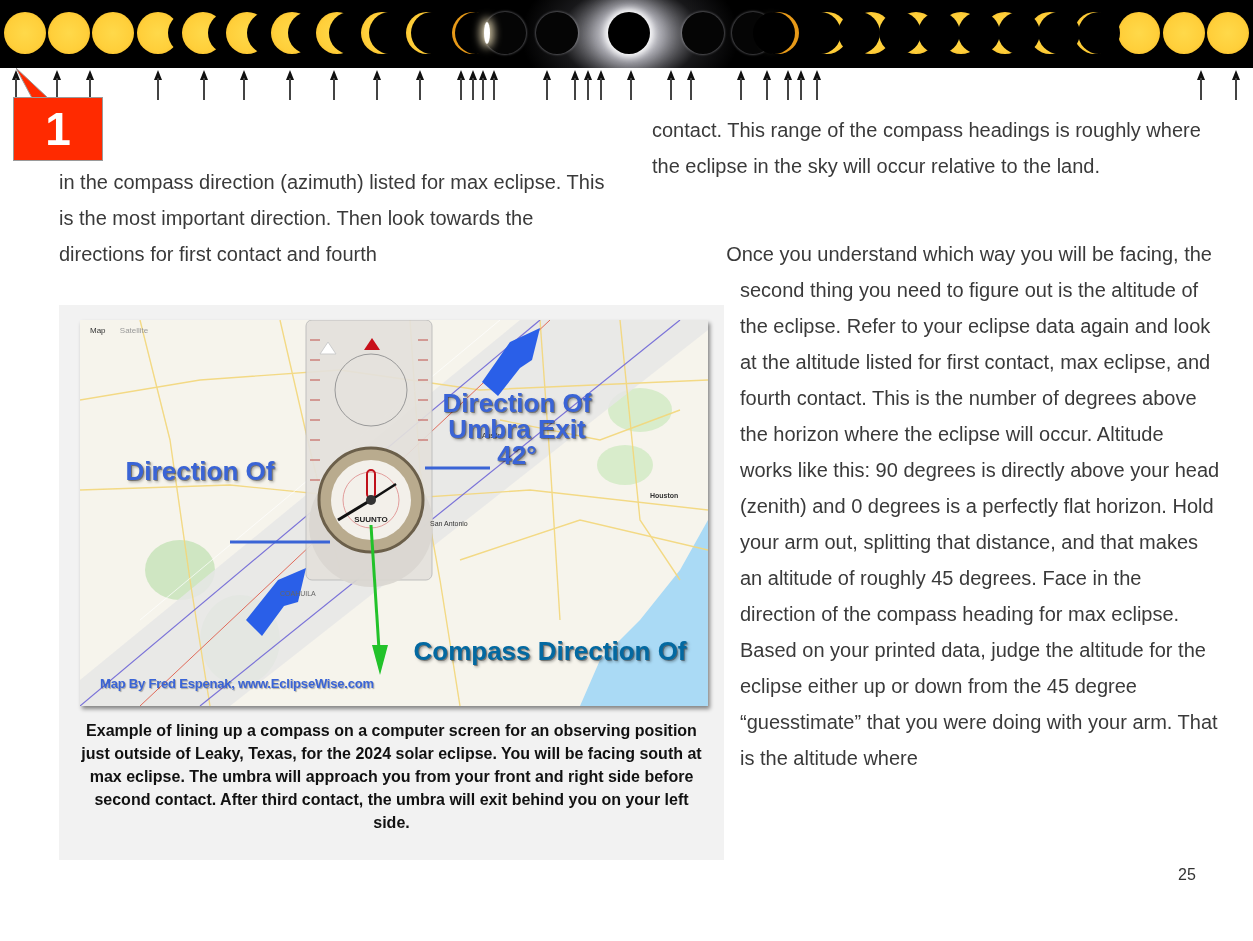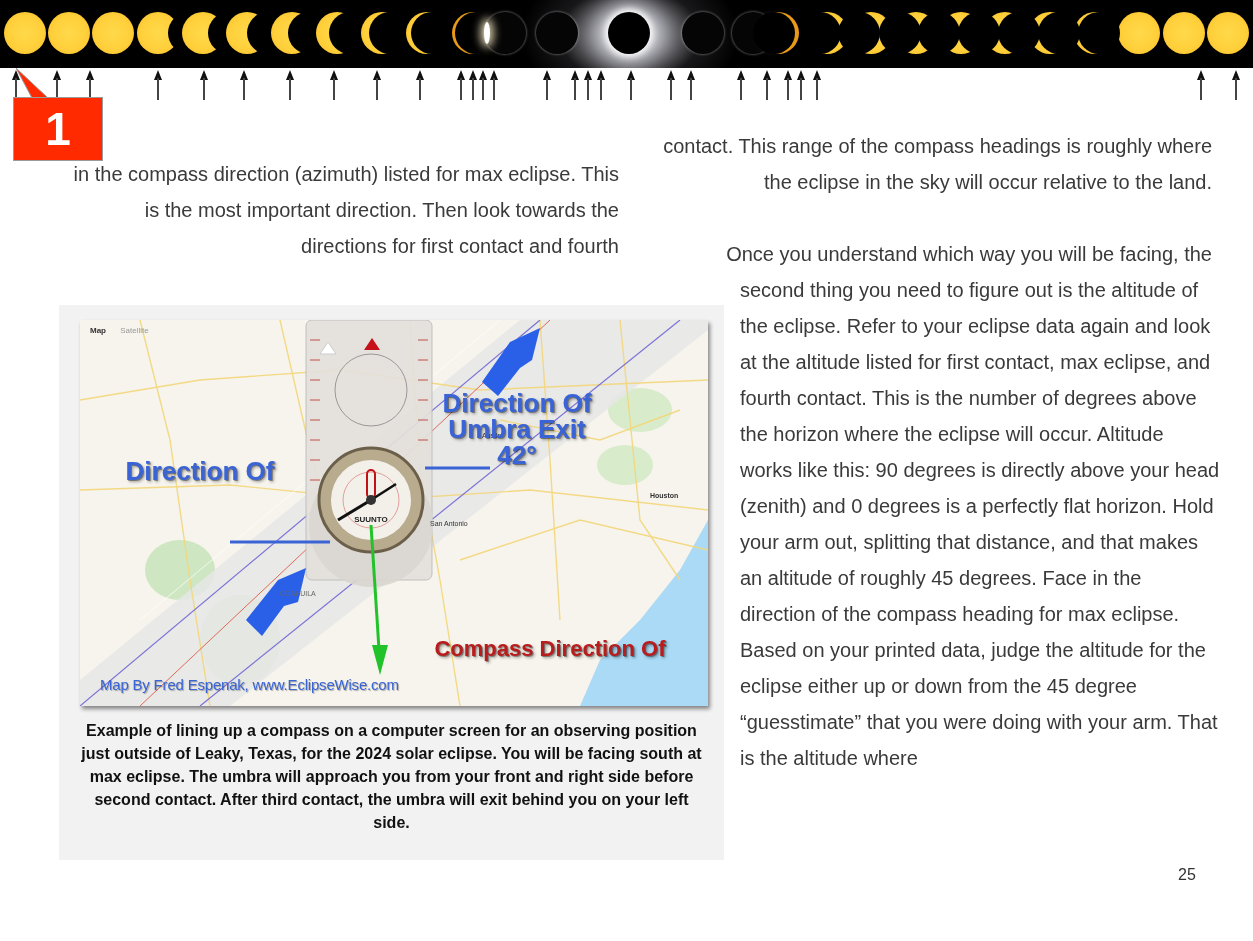--- a/index.html
+++ b/index.html
@@ -28,37 +28,37 @@
     border-left: 4px solid transparent; border-right: 4px solid transparent; border-bottom: 10px solid #111; }
 
   
   .callout { position: absolute; left: 13px; top: 97px; width: 90px; height: 64px; background: #ff2a00;
     border: 1px solid #9a9a9a; color: #fff; font-weight: bold; font-size: 46px; text-align: center; line-height: 62px; }
   .callout-tail { position: absolute; left: 16px; top: 68px; width: 0; height: 0; }
   .callout-tail svg { position: absolute; left: 0; top: 0; }
 
   
   .para { position: absolute; font-size: 20px; line-height: 36px; color: #3a3a3a; }
-  .p-left { left: 59px; top: 156px; width: 560px; text-align: right; }
-  .p-right-top { left: 652px; top: 128px; width: 560px; text-align: right; }
+  .p-left { left: 59px; top: 164px; width: 560px; }
+  .p-right-top { left: 652px; top: 112px; width: 560px; }
   .p-right-mid { left: 652px; top: 236px; width: 560px; text-align: right; }
   .p-right-wrap { left: 740px; top: 272px; width: 480px; }
 
   
   .figure { position: absolute; left: 59px; top: 305px; width: 665px; height: 555px; background: #f2f2f2; }
   .map { position: absolute; left: 21px; top: 15px; width: 628px; height: 386px; overflow: hidden;
     background: #f7f5ee; box-shadow: 2px 3px 4px rgba(0,0,0,0.45); }
   .caption { position: absolute; left: 20px; top: 414px; width: 625px; font-size: 16px; line-height: 23px;
     font-weight: bold; color: #111; text-align: center; }
 
   .map-label { position: absolute; font-weight: bold; text-align: center; line-height: 1.0;
     text-shadow: 1px 1px 0 rgba(0,0,0,0.35), 2px 2px 3px rgba(0,0,0,0.35); }
   .blue-lbl { color: #3a64d6; font-size: 26px; }
-  .green-lbl { color: #b91c1c; font-size: 22px; text-align: center; }
-  .credit { position: absolute; left: 20px; top: 356px; font-size: 15px; font-weight: normal; color: #3a64d6;
+  .green-lbl { color: #0369a1; font-size: 26px; text-align: center; }
+  .credit { position: absolute; left: 20px; top: 356px; font-size: 13px; font-weight: bold; color: #3a64d6;
     text-shadow: 1px 1px 1px rgba(0,0,0,0.3); letter-spacing: -0.2px; }
   .maptabs { position: absolute; left: 10px; top: 6px; font-size: 8px; color: #333; }
   .maptabs span { margin-right: 12px; }
   .maptabs .sat { color: #999; }
 
   .page-number { position: absolute; left: 1178px; top: 866px; font-size: 16px; color: #333; }
 </style>
 </head>
 <body>
 
@@ -316,21 +316,21 @@
       <line x1="150" y1="222" x2="250" y2="222" stroke="#3a64d6" stroke-width="3"></line>
       <line x1="345" y1="148" x2="410" y2="148" stroke="#3a64d6" stroke-width="3"></line>
 
       <text x="200" y="276" font-size="7" fill="#666" font-family="Liberation Sans, sans-serif">COAHUILA</text>
       <text x="402" y="118" font-size="7" fill="#333" font-family="Liberation Sans, sans-serif">Austin</text>
       <text x="570" y="178" font-size="7" fill="#333" font-weight="bold" font-family="Liberation Sans, sans-serif">Houston</text>
       <text x="350" y="206" font-size="7" fill="#333" font-family="Liberation Sans, sans-serif">San Antonio</text>
     </svg>
 
     <div class="maptabs">
-      <span style="font-weight:bold">Map</span>
+      <span style="font-weight:normal">Map</span>
       <span class="sat">Satellite</span>
     </div>
 
     <div class="map-label blue-lbl" style="left:10px;top:138px;width:220px">
       <div>Direction Of</div>
     </div>
 
     <div class="map-label blue-lbl" style="left:352px;top:70px;width:170px">
       <div>Direction Of</div>
       <div>Umbra Exit</div>

